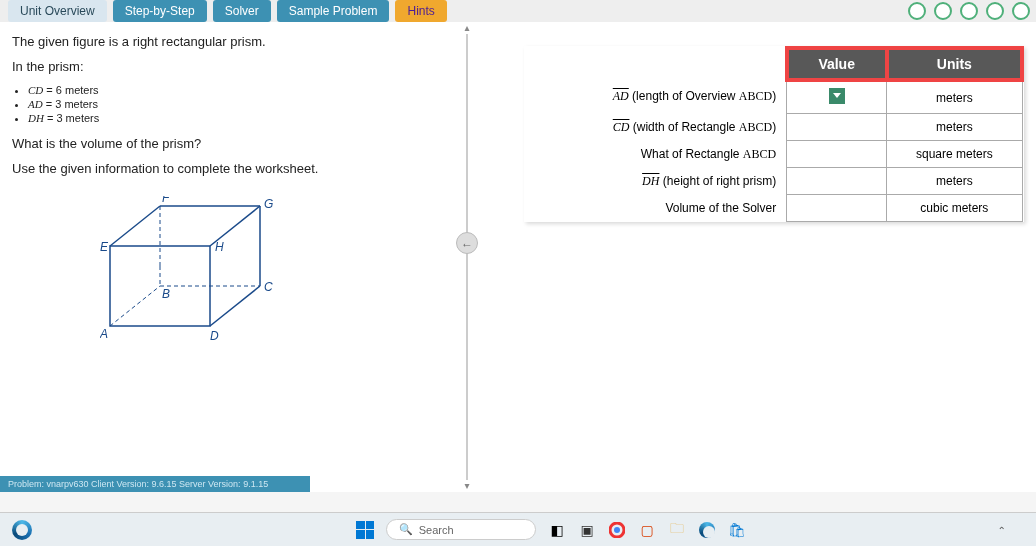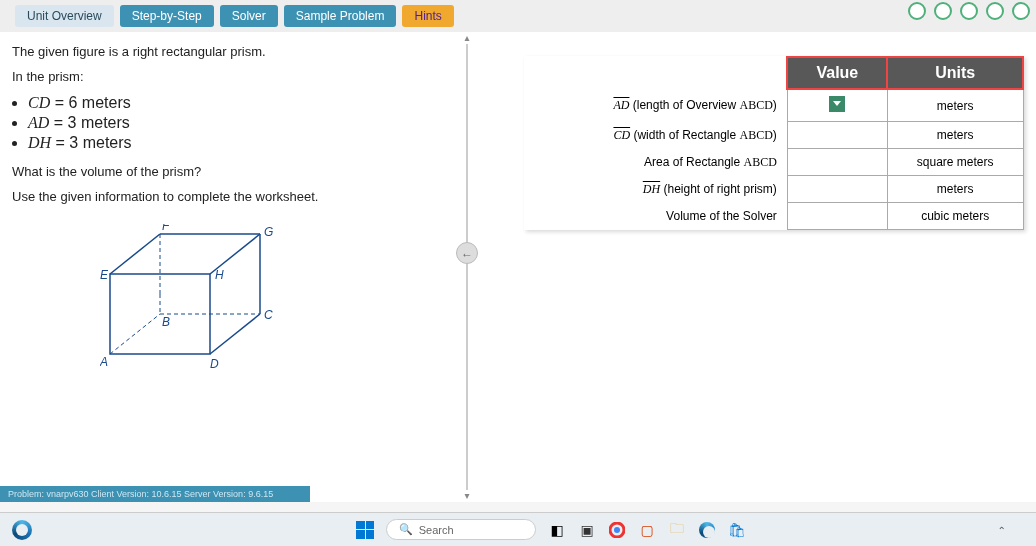--- a/index.html
+++ b/index.html
@@ -7,23 +7,23 @@
     font-family: Arial, sans-serif;
     background: #f5f5f5;
     width: 1036px;
     height: 546px;
     overflow: hidden;
     position: relative;
   }
   .tabs {
     display: flex;
     gap: 6px;
-    padding: 2px 15px;
+    padding: 2px 8px;
     background: #eee;
-    height: 32px;
+    height: 22px;
     align-items: center;
   }
   .tab {
     padding: 4px 12px;
     font-size: 12px;
     border-radius: 3px;
     cursor: pointer;
     background: #d9e6ef;
     color: #2a4a5a;
   }
@@ -49,21 +49,21 @@
   }
   .left {
     width: 460px;
     padding: 12px 8px 8px 0;
     font-size: 13px;
     color: #222;
     position: relative;
   }
   .left p { margin-bottom: 10px; margin-left: 12px; }
   .left ul { margin-left: 28px; margin-bottom: 12px; }
-  .left li { margin-bottom: 2px; font-style: italic; font-family: 'Times New Roman', serif; font-size: 16px;}
+  .left li { margin-bottom: 2px; font-style: italic; font-family: 'Times New Roman', serif; font-size: 11px;}
   .left li span.var { font-style: italic; }
   .left li span.rest { font-style: normal; font-family: Arial, sans-serif;}
   .bold { font-weight: normal; }
   .divider {
     width: 14px;
     background: #fff;
     display:flex;
     flex-direction: column;
     align-items:center;
     position: relative;
@@ -92,22 +92,22 @@
   table.answer {
     border-collapse: collapse;
     width: 500px;
     margin-left: auto;
     box-shadow: 2px 2px 4px rgba(0,0,0,0.15);
   }
   table.answer th {
     background:#585858;
     color:#fff;
     padding:6px 4px;
-    font-size:16px;
-    border:2px solid #ef4444;
+    font-size:14px;
+    border:4px solid #ef4444;
   }
   table.answer td {
     border:1px solid #aaa;
     padding:6px 8px;
     font-size:12px;
     text-align:center;
     background:#fff;
   }
   table.answer td.label {
     text-align:right;
@@ -239,21 +239,21 @@
         <text x="62" y="6" font-size="12" font-style="italic" fill="#1a4a8a">F</text>
         <text x="164" y="12" font-size="12" font-style="italic" fill="#1a4a8a">G</text>
         <text x="115" y="55" font-size="12" font-style="italic" fill="#1a4a8a">H</text>
         <text x="0" y="142" font-size="12" font-style="italic" fill="#1a4a8a">A</text>
         <text x="62" y="102" font-size="12" font-style="italic" fill="#1a4a8a">B</text>
         <text x="164" y="95" font-size="12" font-style="italic" fill="#1a4a8a">C</text>
         <text x="110" y="144" font-size="12" font-style="italic" fill="#1a4a8a">D</text>
       </svg>
     </div>
 
-    <div class="footer-info">Problem: vnarpv630   Client Version: 10.6.15   Server Version: 9.6.15</div>
+    <div class="footer-info">Problem: vnarpv630   Client Version: 9.6.15   Server Version: 9.1.15</div>
   </div>
 
   <div class="divider">
     <div class="scroll-arrow">▴</div>
     <div class="vline"></div>
     <div class="drag-handle">←</div>
     <div class="scroll-arrow">▾</div>
   </div>
 
   <div class="right">
@@ -268,21 +268,21 @@
         <td class="label"><span class="overline">AD</span><span> (length of Overview </span><span class="ital">ABCD</span><span>)</span></td>
         <td class="value-cell"><span class="dropdown-btn"></span></td>
         <td>meters</td>
       </tr>
       <tr>
         <td class="label"><span class="overline">CD</span><span> (width of Rectangle </span><span class="ital">ABCD</span><span>)</span></td>
         <td class="value-cell"></td>
         <td>meters</td>
       </tr>
       <tr>
-        <td class="label"><span>Area of Rectangle </span><span class="ital">ABCD</span></td>
+        <td class="label"><span>What of Rectangle </span><span class="ital">ABCD</span></td>
         <td class="value-cell"></td>
         <td>square meters</td>
       </tr>
       <tr>
         <td class="label"><span class="overline">DH</span><span> (height of right prism)</span></td>
         <td class="value-cell"></td>
         <td>meters</td>
       </tr>
       <tr>
         <td class="label"><span>Volume of the Solver</span></td>

